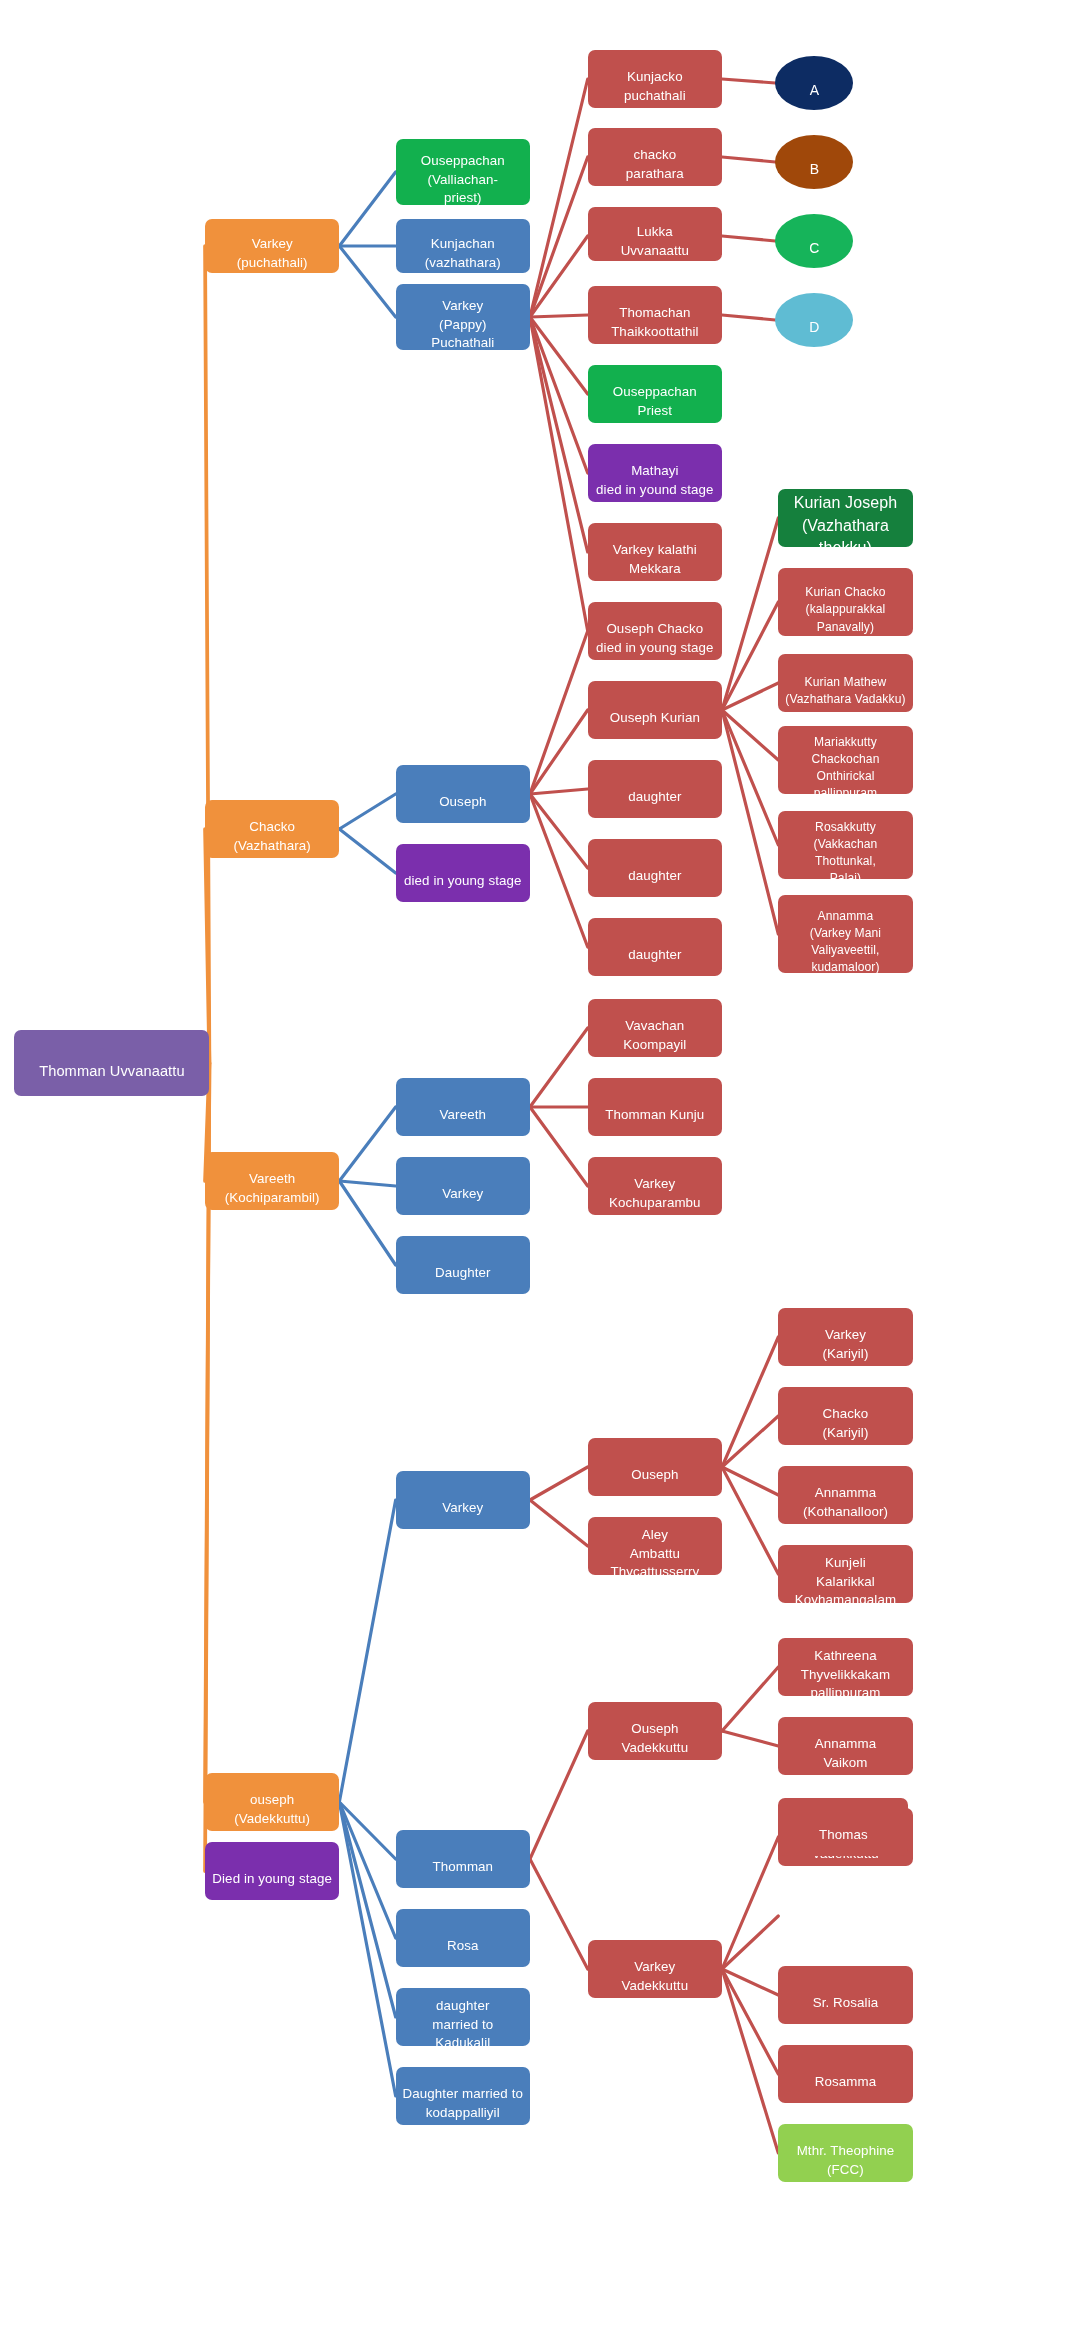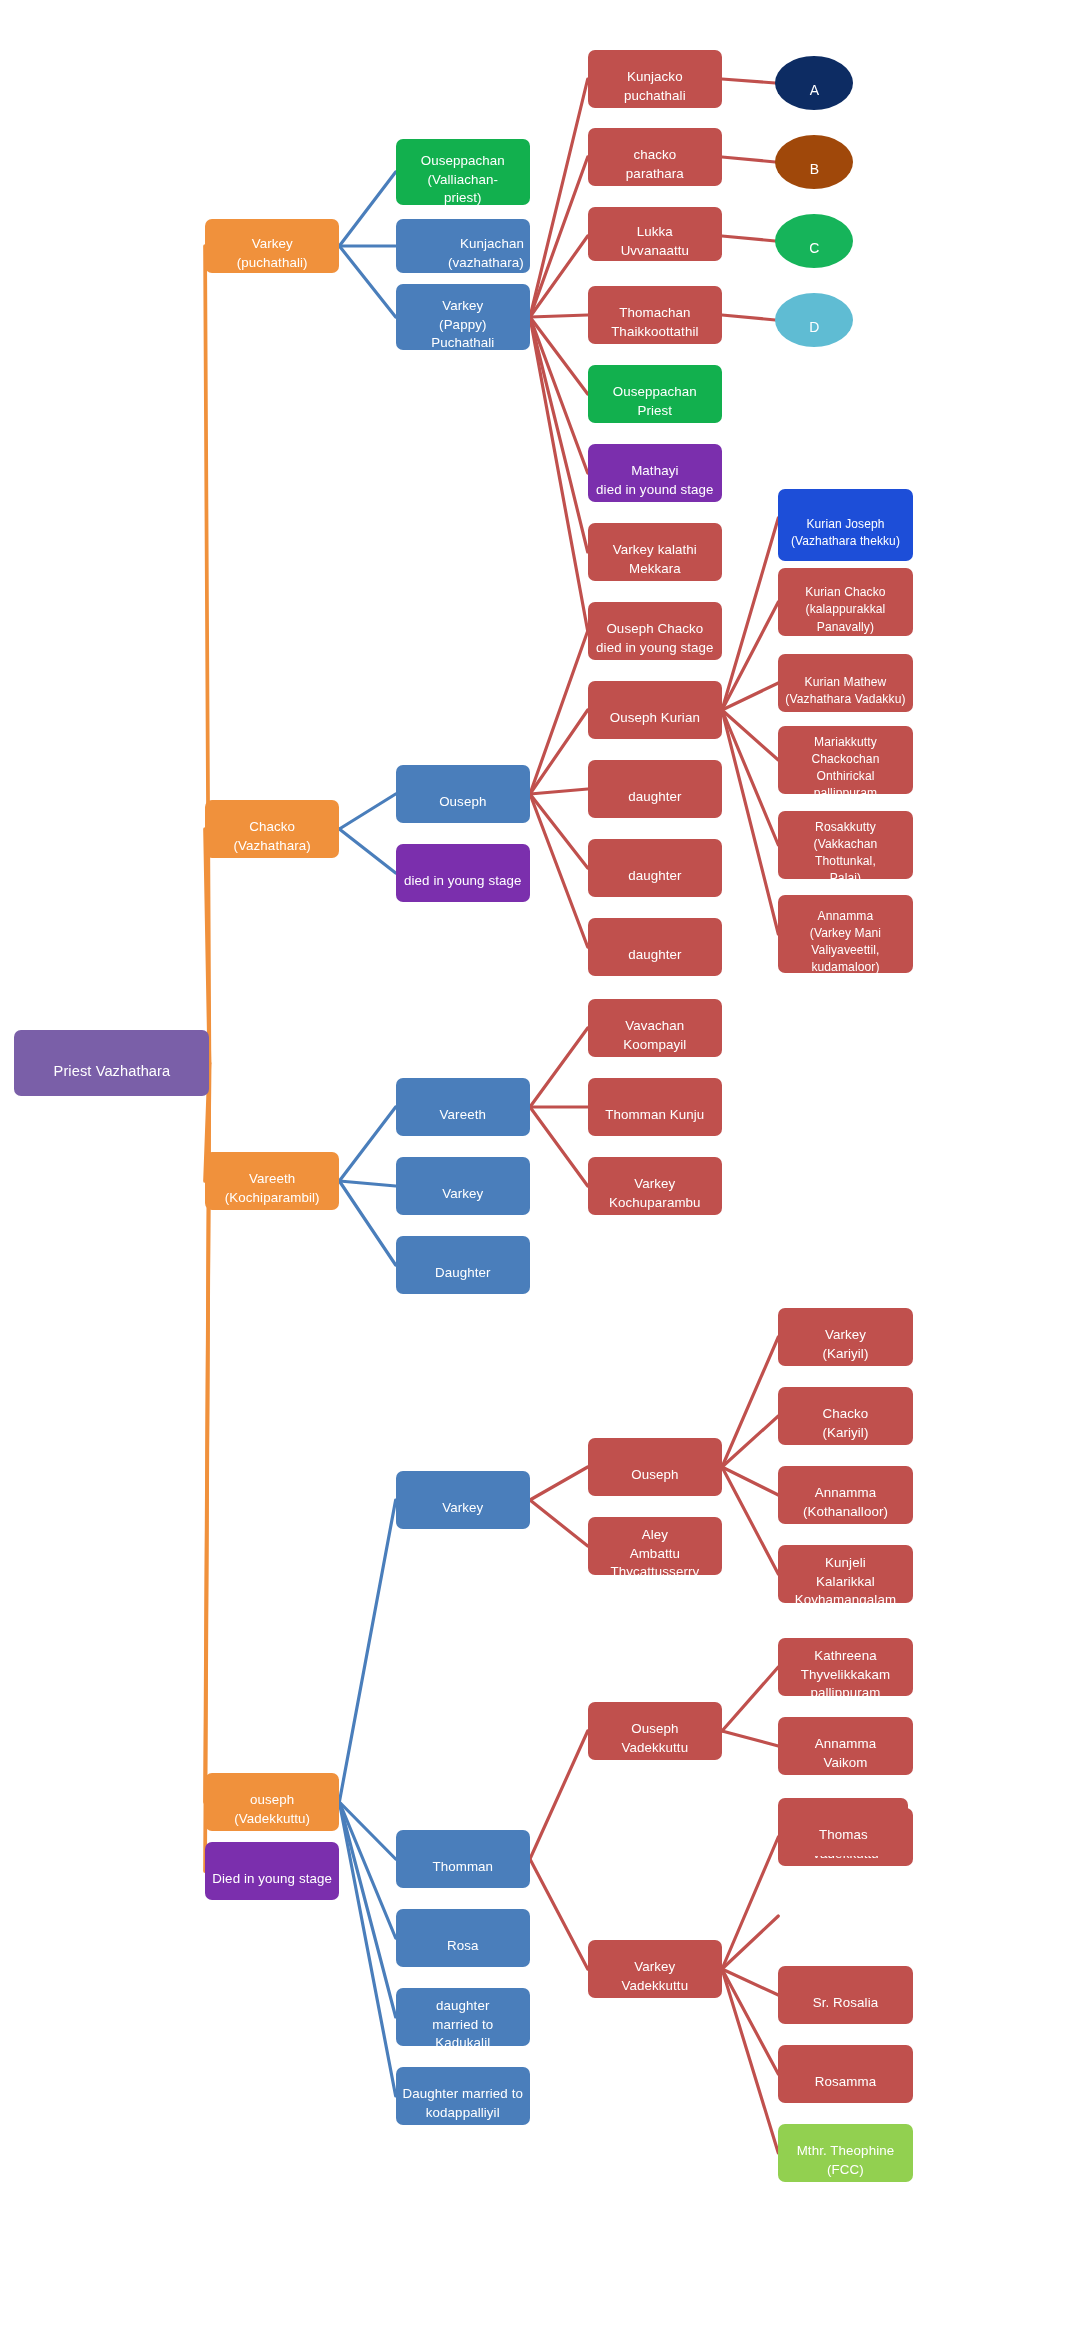--- a/index.html
+++ b/index.html
@@ -108,29 +108,29 @@
       <line x1="722" y1="1731" x2="778.3159999999999" y2="1667" stroke="#c0504d" stroke-width="3.18" stroke-linecap="round"></line>
       <line x1="722" y1="1731" x2="778.3159999999999" y2="1746" stroke="#c0504d" stroke-width="3.18" stroke-linecap="round"></line>
       <line x1="722" y1="1969" x2="778.3159999999999" y2="1837" stroke="#c0504d" stroke-width="3.18" stroke-linecap="round"></line>
       <line x1="722" y1="1969" x2="778.3159999999999" y2="1916" stroke="#c0504d" stroke-width="3.18" stroke-linecap="round"></line>
       <line x1="722" y1="1969" x2="778.3159999999999" y2="1995" stroke="#c0504d" stroke-width="3.18" stroke-linecap="round"></line>
       <line x1="722" y1="1969" x2="778.3159999999999" y2="2074" stroke="#c0504d" stroke-width="3.18" stroke-linecap="round"></line>
       <line x1="722" y1="1969" x2="778.3159999999999" y2="2153" stroke="#c0504d" stroke-width="3.18" stroke-linecap="round"></line>
     </svg>
   <div id="node-layer">
       <div class="node" style="left: 14.44px; top: 1030px; width: 194.94px; height: 66px; background: rgb(122, 95, 168); font-size: 14.6133px;">
-        <span>Priest Vazhathara</span>
+        <span>Thomman Uvvanaattu</span>
       </div>
       <div class="node" style="left: 205.048px; top: 219px; width: 134.292px; height: 54px; background: rgb(240, 145, 60); font-size: 13.3426px;">
         <span>Varkey<br>(puchathali)</span>
       </div>
       <div class="node" style="left: 395.656px; top: 139px; width: 134.292px; height: 66px; background: rgb(18, 176, 78); font-size: 13.3426px;">
         <span>Ouseppachan<br>(Valliachan-<br>priest)</span>
       </div>
-      <div class="node" style="left: 395.656px; top: 219px; width: 134.292px; height: 54px; background: rgb(74, 126, 187); font-size: 13.3426px; text-align: right;">
+      <div class="node" style="left: 395.656px; top: 219px; width: 134.292px; height: 54px; background: rgb(74, 126, 187); font-size: 13.3426px;">
         <span>Kunjachan<br>(vazhathara)</span>
       </div>
       <div class="node" style="left: 395.656px; top: 284px; width: 134.292px; height: 66px; background: rgb(74, 126, 187); font-size: 13.3426px;">
         <span>Varkey<br>(Pappy)<br>Puchathali</span>
       </div>
       <div class="node" style="left: 587.708px; top: 50px; width: 134.292px; height: 58px; background: rgb(192, 80, 77); font-size: 13.3426px;">
         <span>Kunjacko<br>puchathali</span>
       </div>
       <div class="node" style="left: 587.708px; top: 128px; width: 134.292px; height: 58px; background: rgb(192, 80, 77); font-size: 13.3426px;">
         <span>chacko<br>parathara</span>
@@ -179,21 +179,21 @@
       </div>
       <div class="node" style="left: 587.708px; top: 760px; width: 134.292px; height: 58px; background: rgb(192, 80, 77); font-size: 13.3426px;">
         <span>daughter</span>
       </div>
       <div class="node" style="left: 587.708px; top: 839px; width: 134.292px; height: 58px; background: rgb(192, 80, 77); font-size: 13.3426px;">
         <span>daughter</span>
       </div>
       <div class="node" style="left: 587.708px; top: 918px; width: 134.292px; height: 58px; background: rgb(192, 80, 77); font-size: 13.3426px;">
         <span>daughter</span>
       </div>
-      <div class="node" style="left: 778.316px; top: 489px; width: 134.292px; height: 72px; background: #1d4ed8; font-size: 12px;">
+      <div class="node" style="left: 778.316px; top: 489px; width: 134.292px; height: 58px; background: #15803d; font-size: 16px;">
         <span>Kurian Joseph<br>(Vazhathara thekku)</span>
       </div>
       <div class="node" style="left: 778.316px; top: 568px; width: 134.292px; height: 68px; background: rgb(192, 80, 77); font-size: 12.0718px;">
         <span>Kurian Chacko<br>(kalappurakkal<br>Panavally)</span>
       </div>
       <div class="node" style="left: 778.316px; top: 654px; width: 134.292px; height: 58px; background: rgb(192, 80, 77); font-size: 12.0718px;">
         <span>Kurian Mathew<br>(Vazhathara Vadakku)</span>
       </div>
       <div class="node" style="left: 778.316px; top: 726px; width: 134.292px; height: 68px; background: rgb(192, 80, 77); font-size: 12.0718px;">
         <span>Mariakkutty<br>Chackochan Onthirickal<br>pallippuram</span>

